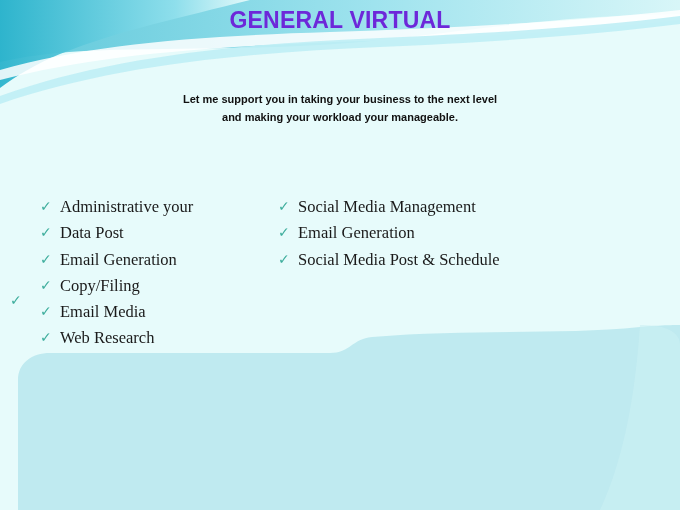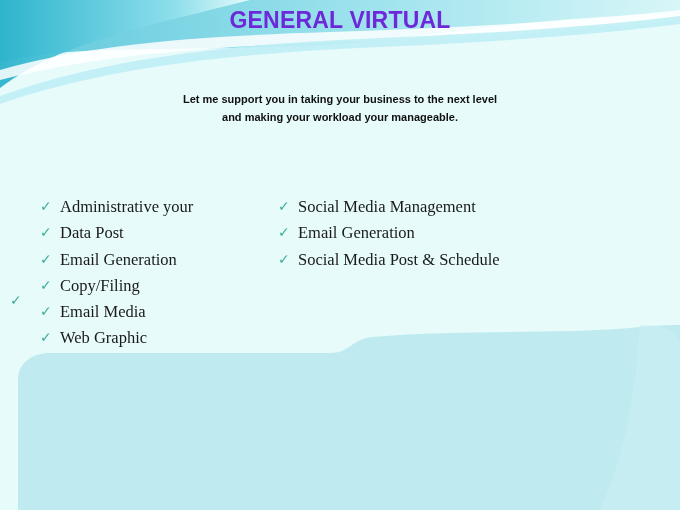--- a/index.html
+++ b/index.html
@@ -151,21 +151,21 @@
     <div class="bullet">
       <span class="check">✓</span>
       <span class="btext">Copy/Filing</span>
     </div>
     <div class="bullet">
       <span class="check">✓</span>
       <span class="btext">Email Media</span>
     </div>
     <div class="bullet">
       <span class="check">✓</span>
-      <span class="btext">Web Graphic</span>
+      <span class="btext">Web Research</span>
     </div>
   </div>
 
   <div class="stray">
     <span class="check">✓</span>
   </div>
 
   <div class="col col-right">
     <div class="bullet">
       <span class="check">✓</span>

